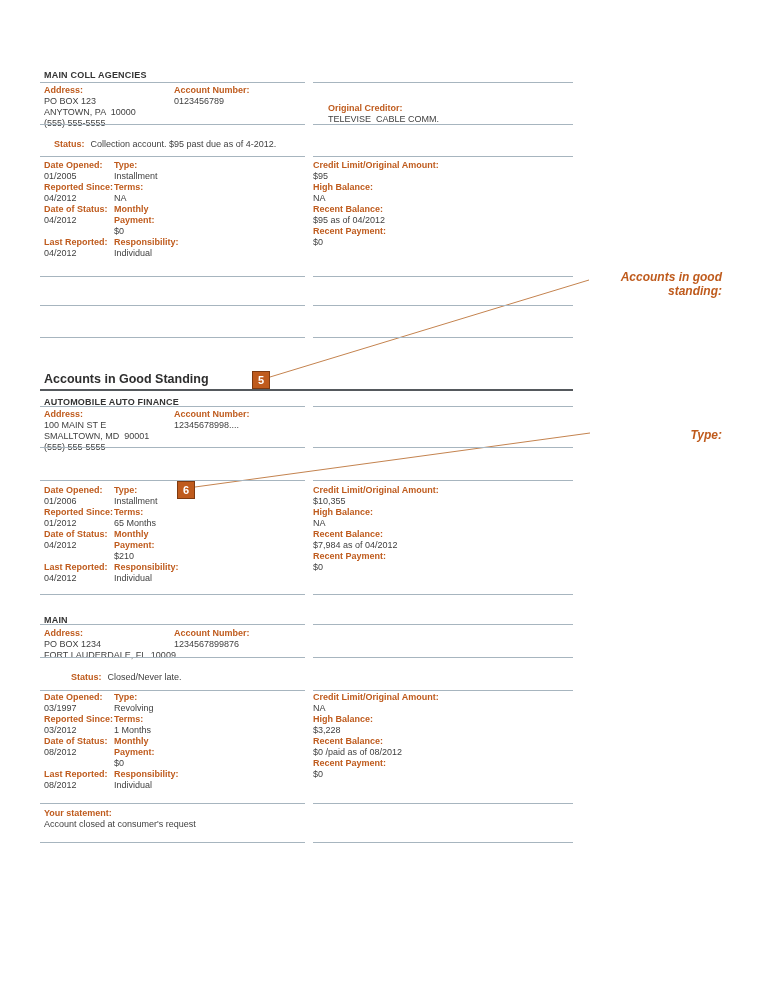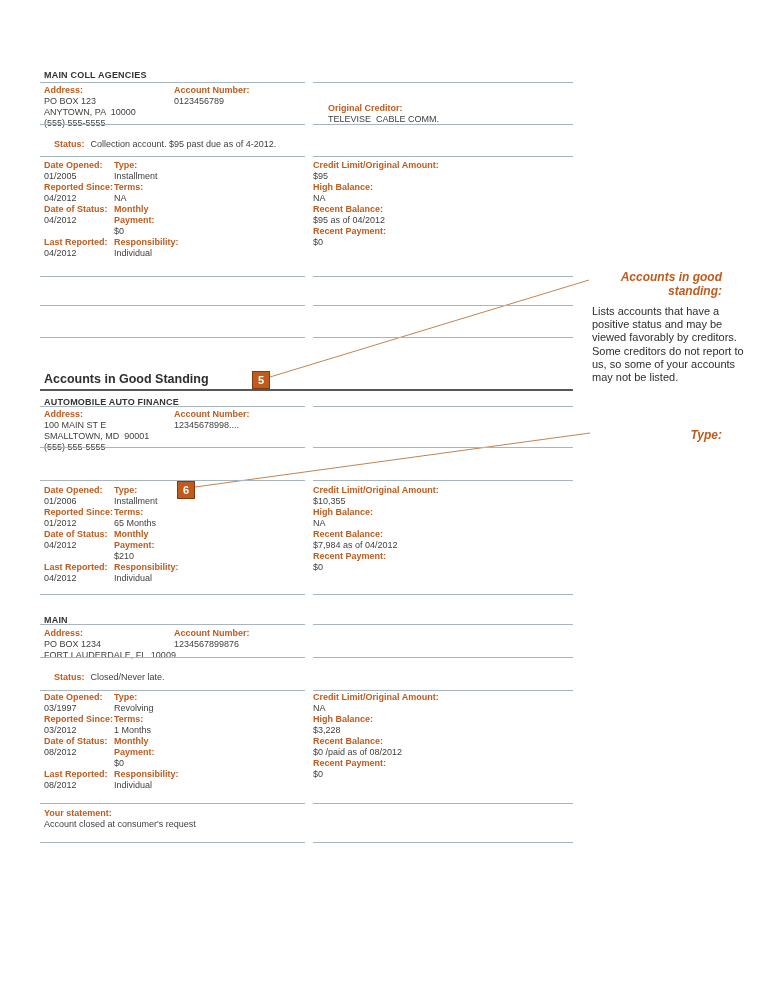--- a/index.html
+++ b/index.html
@@ -178,21 +178,21 @@
     <div>FORT LAUDERDALE, FL  10009</div>
   </div>
   <div class="col" style="left:174px;top:628px;width:120px;">
     <div class="label">Account Number:</div>
     <div>1234567899876</div>
   </div>
 
   <div class="hl" style="left:40px;top:657px;width:265px;"></div>
   <div class="hl" style="left:313px;top:657px;width:260px;"></div>
 
-  <div class="txt" style="left:44px;top:661px;width:520px;">
+  <div class="txt" style="left:61px;top:661px;width:520px;">
     <span class="label">Status:</span><span class="status-gap">Closed/Never late.</span>
   </div>
 
   <div class="hl" style="left:40px;top:690px;width:265px;"></div>
   <div class="hl" style="left:313px;top:690px;width:260px;"></div>
 
   <div class="col" style="left:44px;top:692px;width:72px;">
     <div class="label">Date Opened:</div>
     <div>03/1997</div>
     <div class="label">Reported Since:</div>
@@ -229,17 +229,16 @@
 
   <div class="col" style="left:44px;top:808px;width:250px;">
     <div class="label">Your statement:</div>
     <div>Account closed at consumer's request</div>
   </div>
 
   <div class="hl" style="left:40px;top:842px;width:265px;"></div>
   <div class="hl" style="left:313px;top:842px;width:260px;"></div>
 
   <div class="side-title" style="left:592px;top:271px;width:130px;">Accounts in good standing:</div>
-  <div class="side-body" style="left:592px;top:305px;width:155px;">Lists accounts that have a positive status and may be viewed favorably by creditors.  Some creditors do not report to us, so some of your accounts may not be listed.</div>
 
   <div class="side-title" style="left:592px;top:429px;width:130px;">Type:</div>
 
 </div>
 
 </body></html>

